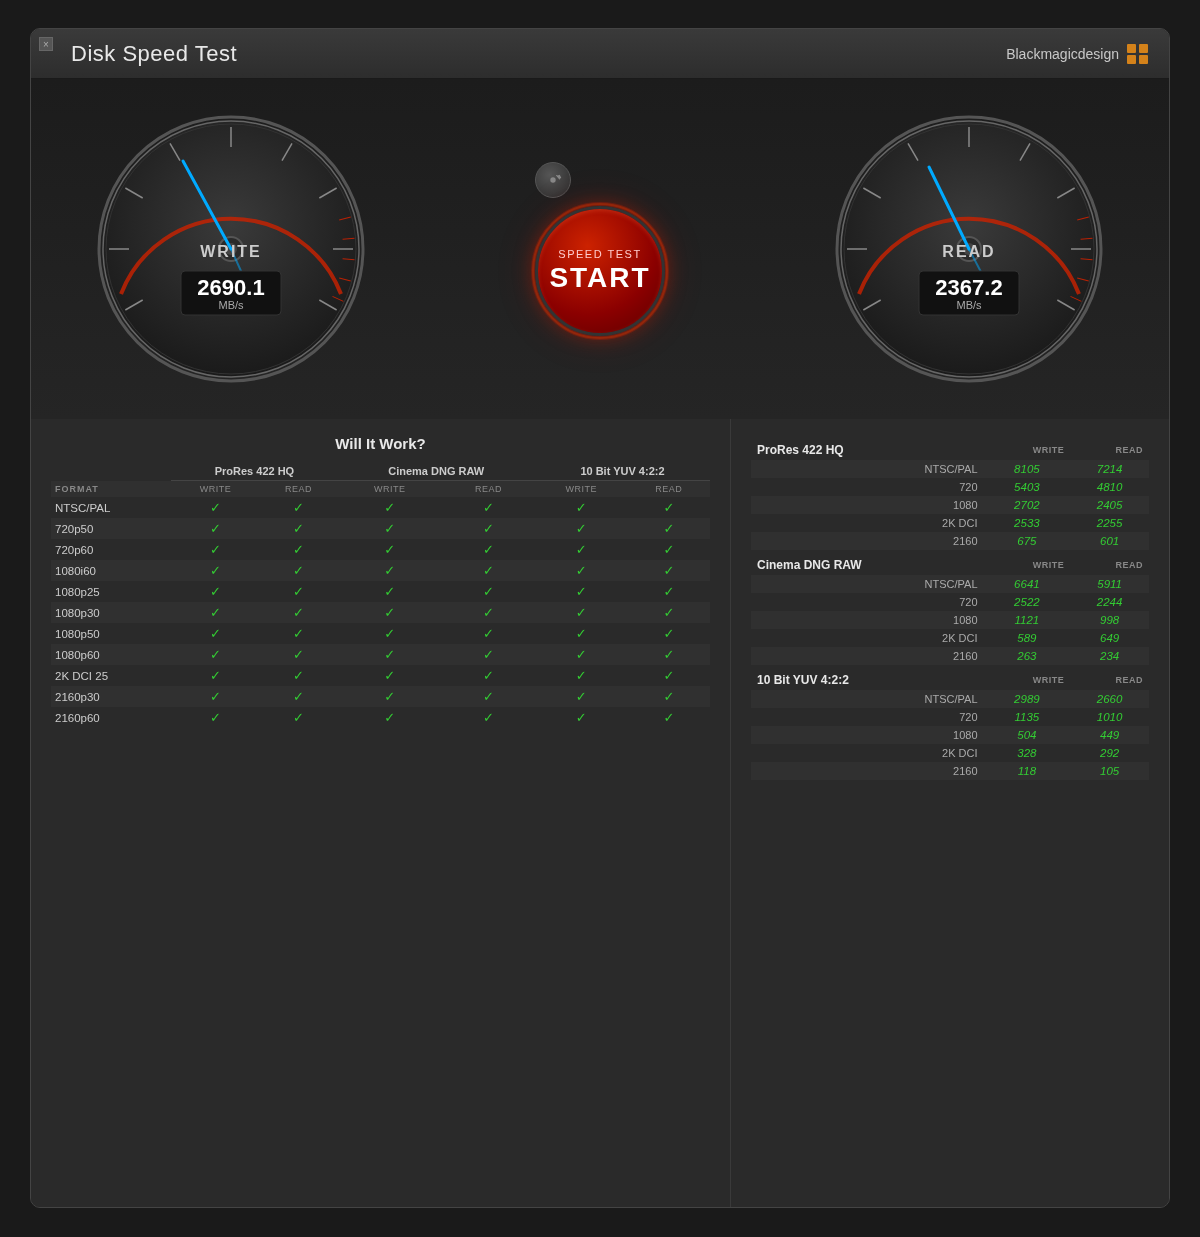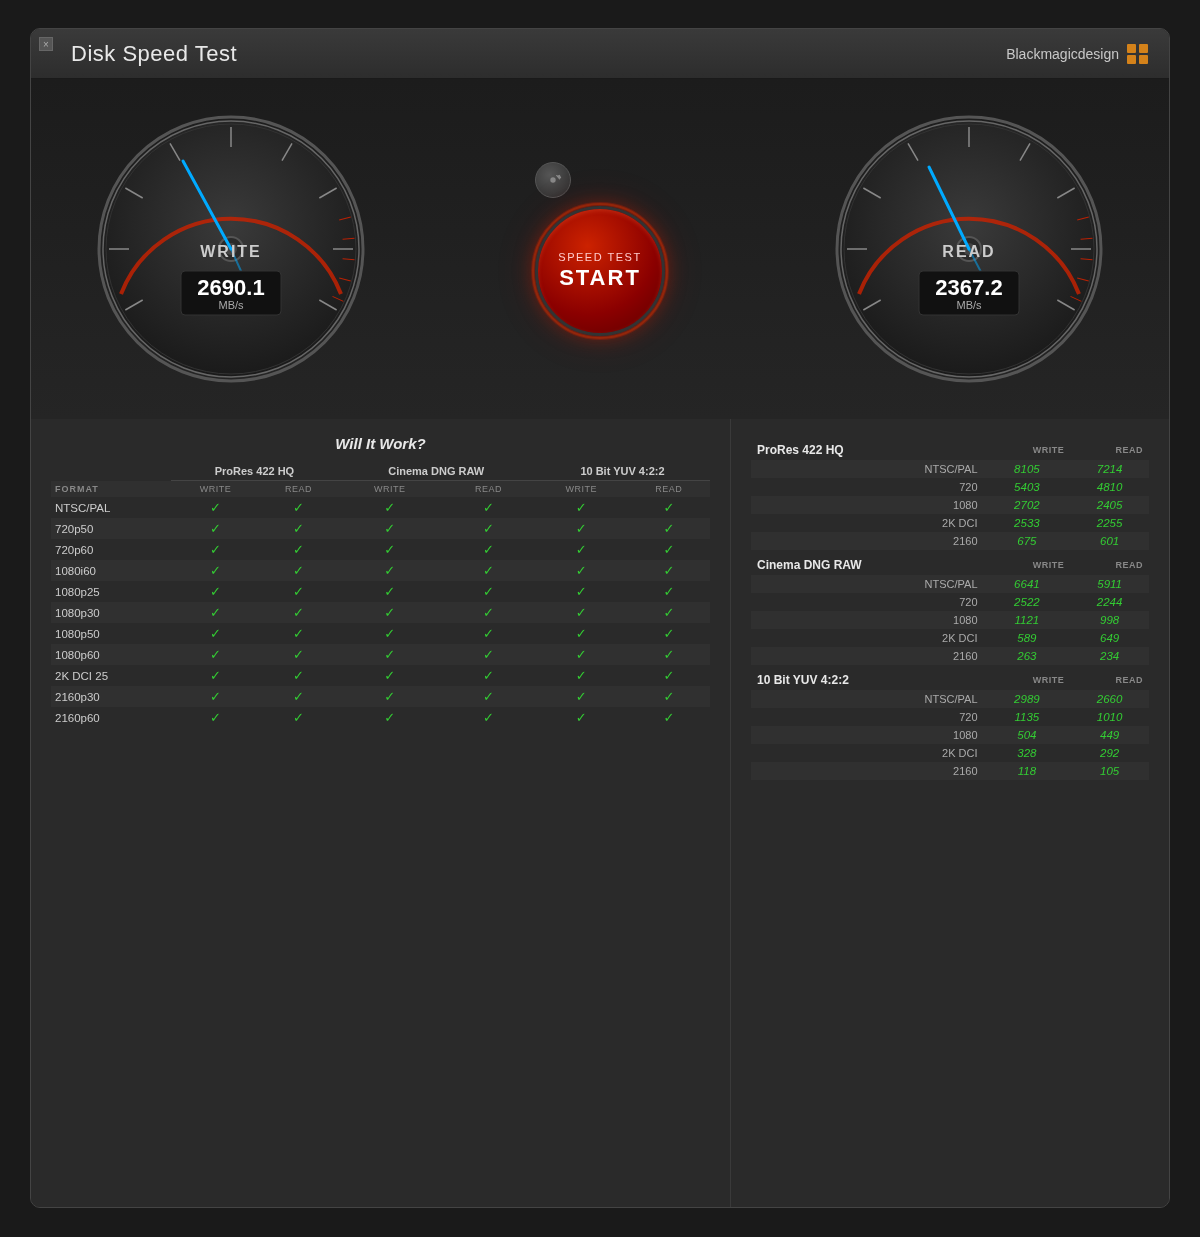--- a/index.html
+++ b/index.html
@@ -149,21 +149,21 @@
       border: 2px solid rgba(200,50,0,0.4);
     }
     .start-label-top {
       font-size: 11px;
       font-weight: 400;
       letter-spacing: 1.5px;
       color: #ffcccc;
       margin-bottom: 2px;
     }
     .start-label-main {
-      font-size: 22px;
+      font-size: 28px;
       font-weight: 700;
       letter-spacing: 2px;
       color: #fff;
     }
     
     .data-section {
       display: flex;
       background: #2a2a2a;
       height: calc(1180px - 50px - 340px);
     }
@@ -175,21 +175,20 @@
     .how-fast {
       flex: 1;
       padding: 16px 20px;
     }
     .section-title {
       color: #e8e8e8;
       font-size: 15px;
       font-weight: 700;
       text-align: center;
       margin-bottom: 10px;
-      font-style: italic;
     }
     
     .wiw-table {
       width: 100%;
       border-collapse: collapse;
       font-size: 11.5px;
     }
     .wiw-table th {
       color: #ccc;
       font-weight: 600;

